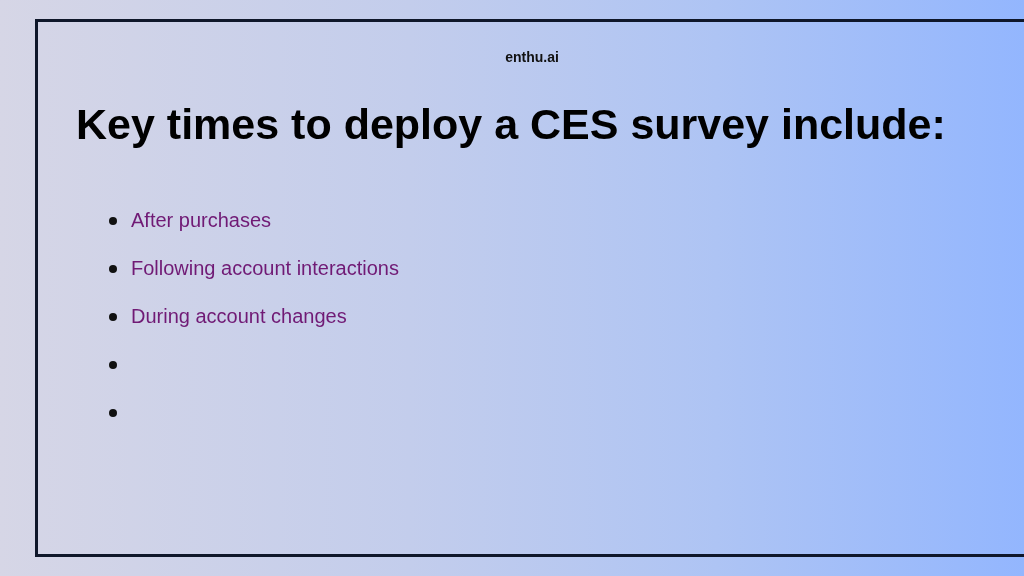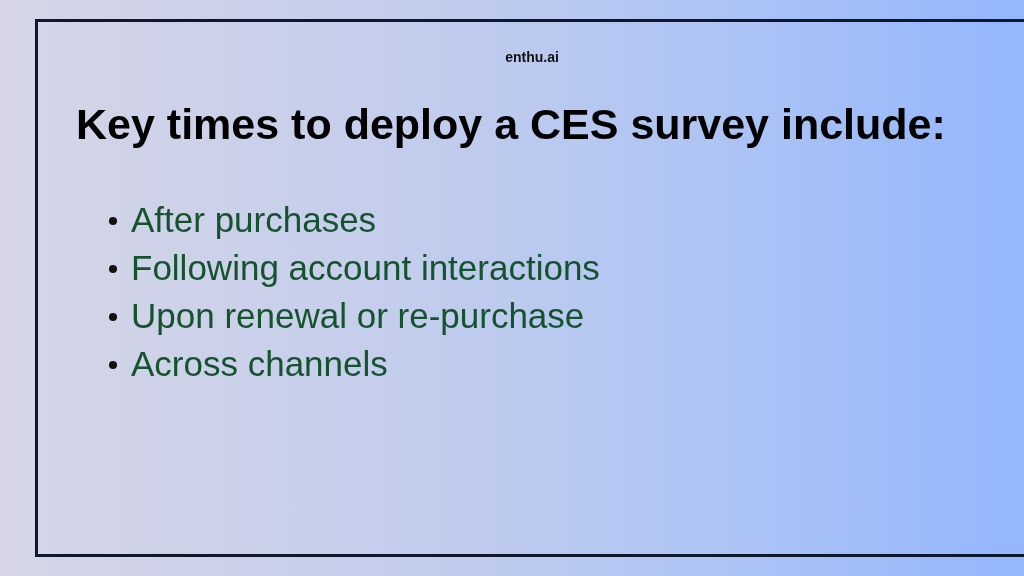--- a/index.html
+++ b/index.html
@@ -30,35 +30,36 @@
       letter-spacing: 0px;
     }
     .bullets {
       position: absolute;
       left: 68px; top: 178px;
       margin: 0; padding: 0;
       list-style: none;
     }
     .bullets li {
       position: relative;
-      font-size: 35px; color: #14532d;
+      font-size: 20px; color: #701a75;
       height: 48px; line-height: 40px;
       padding-left: 25px;
     }
     .bullets li .dot {
       position: absolute; left: 3px; top: 17px;
       width: 8px; height: 8px; border-radius: 50%;
       background: #111;
     }
   </style>
 </head>
 <body>
 
 <div class="frame">
   <div class="brand">enthu.ai</div>
   <h1 class="title">Key times to deploy a CES survey include:</h1>
   <ul class="bullets">
     <li><span class="dot"></span><span>After purchases</span></li>
     <li><span class="dot"></span><span>Following account interactions</span></li>
-    <li><span class="dot"></span><span>Upon renewal or re-purchase</span></li>
-    <li><span class="dot"></span><span>Across channels</span></li>
+    <li><span class="dot"></span><span>During account changes</span></li>
+    <li><span class="dot"></span></li>
+    <li><span class="dot"></span></li>
   </ul>
 </div>
 
 </body></html>

